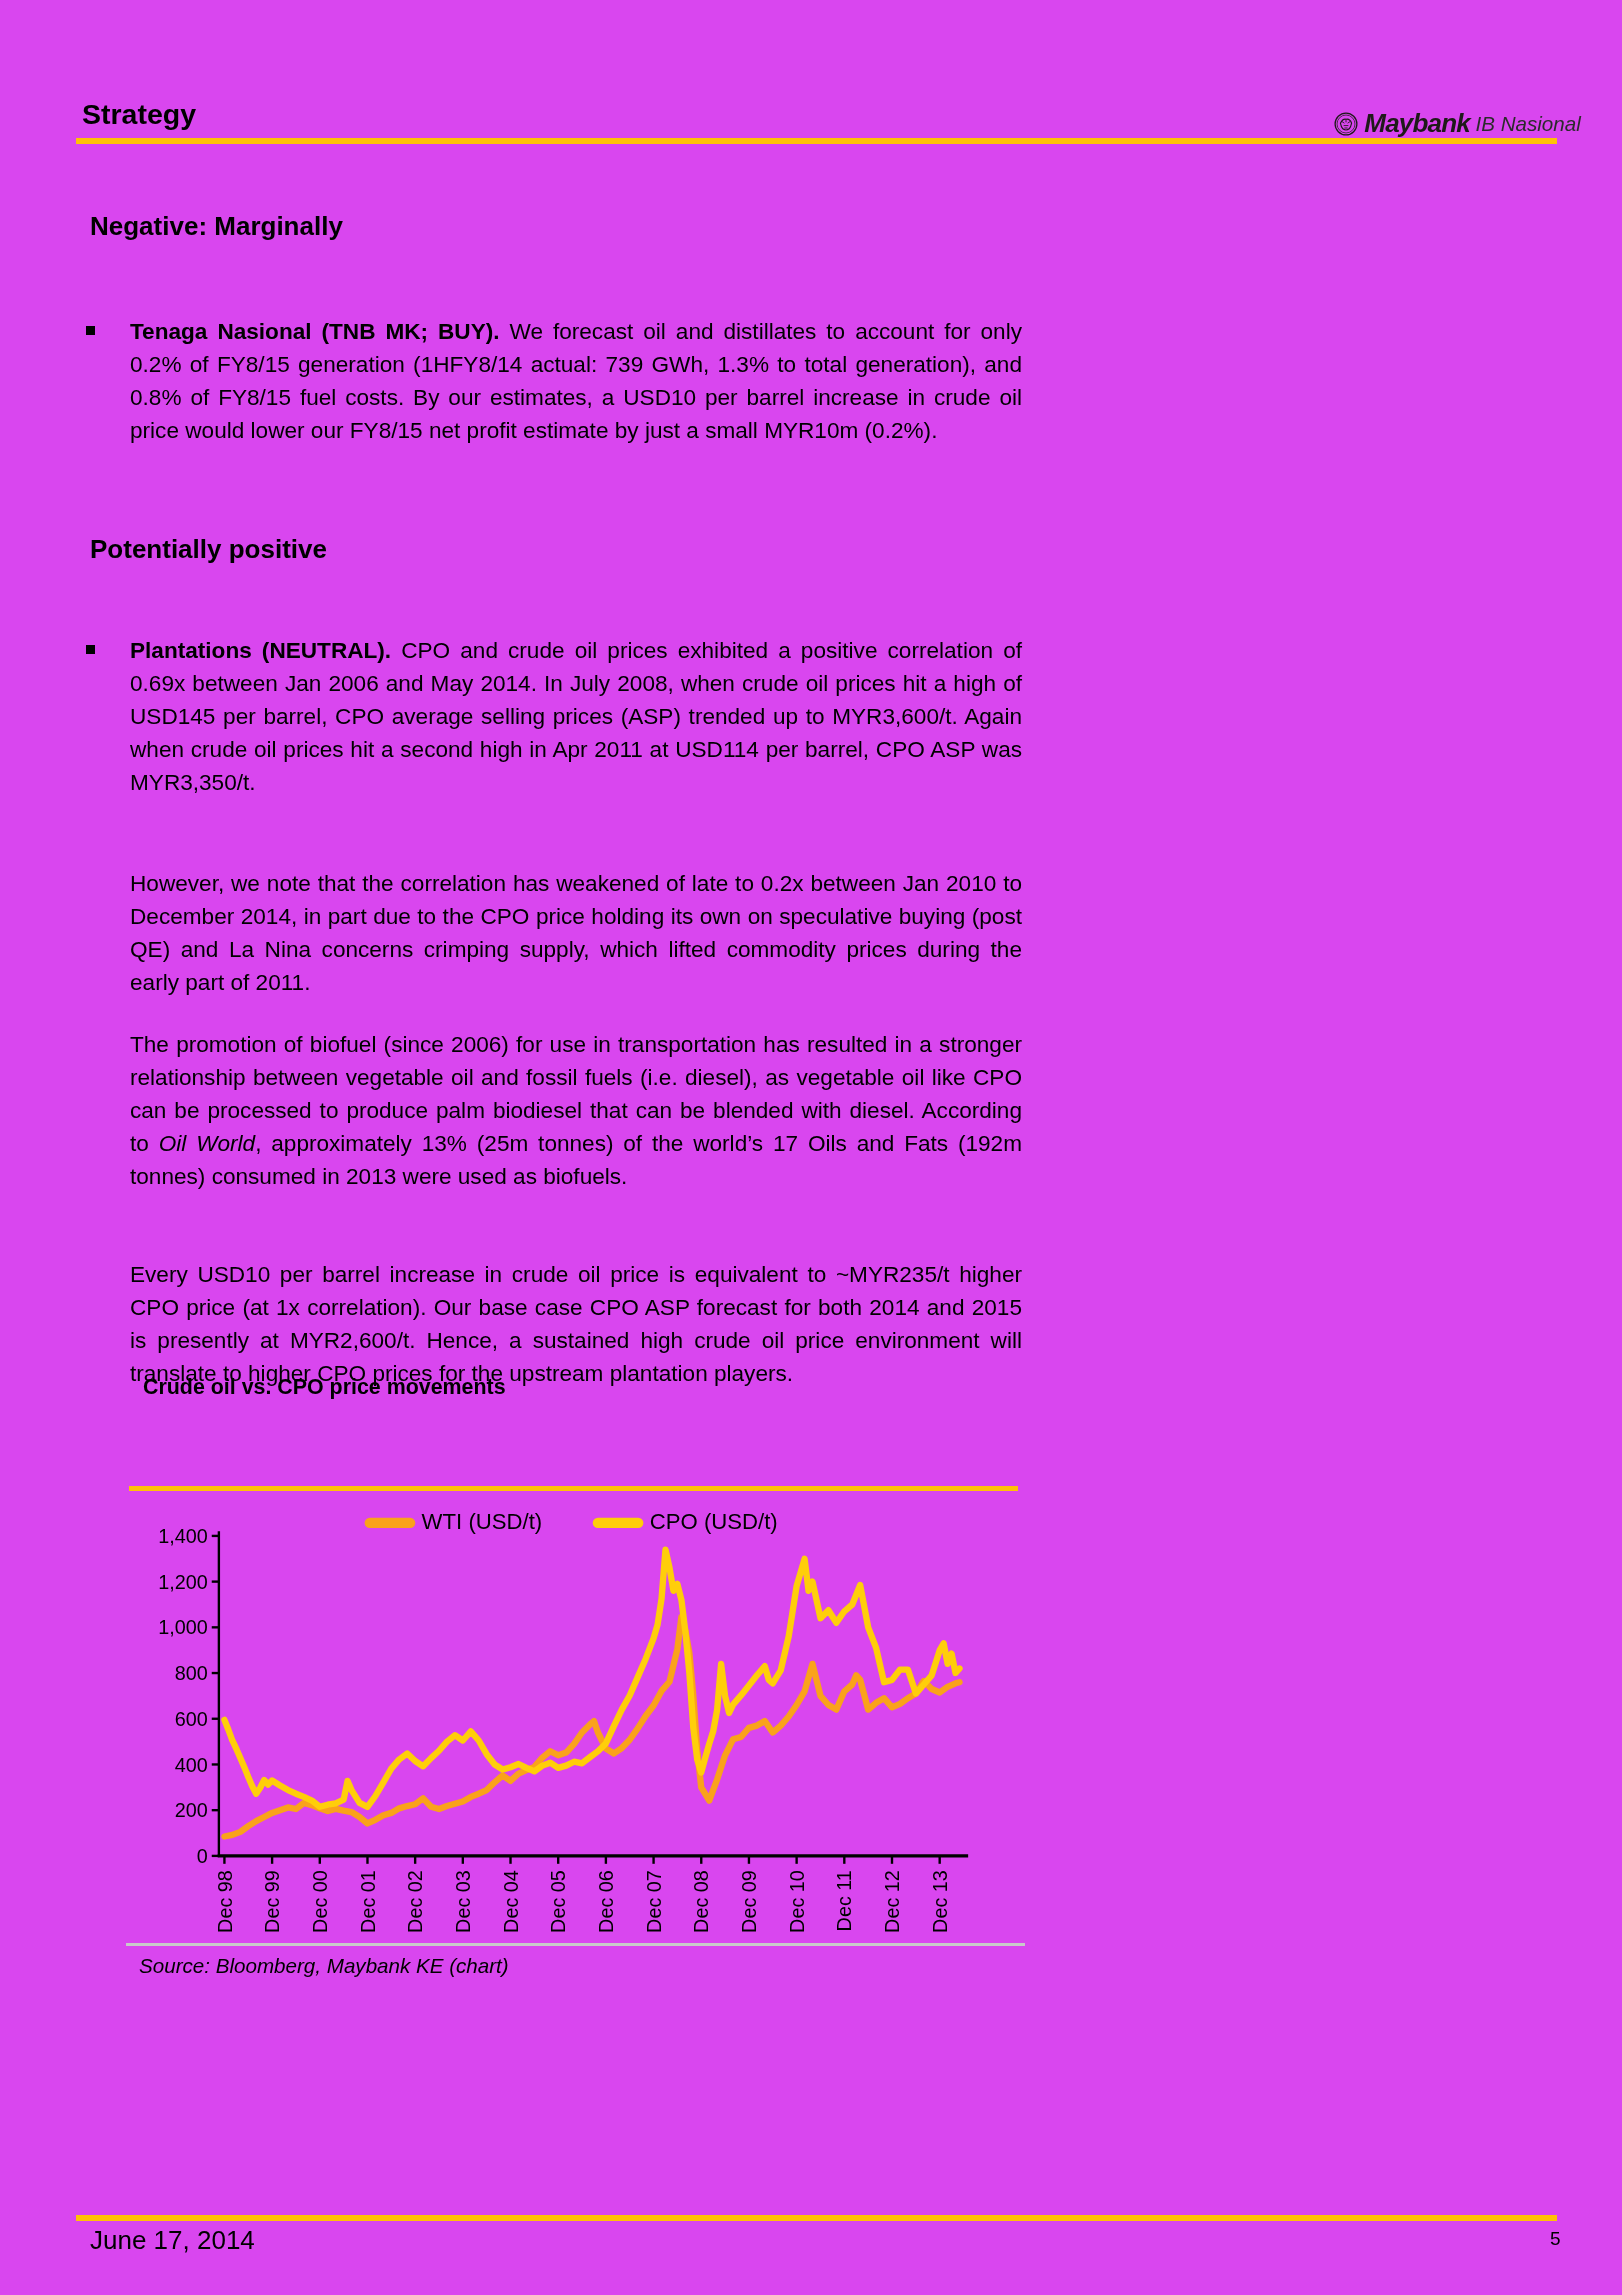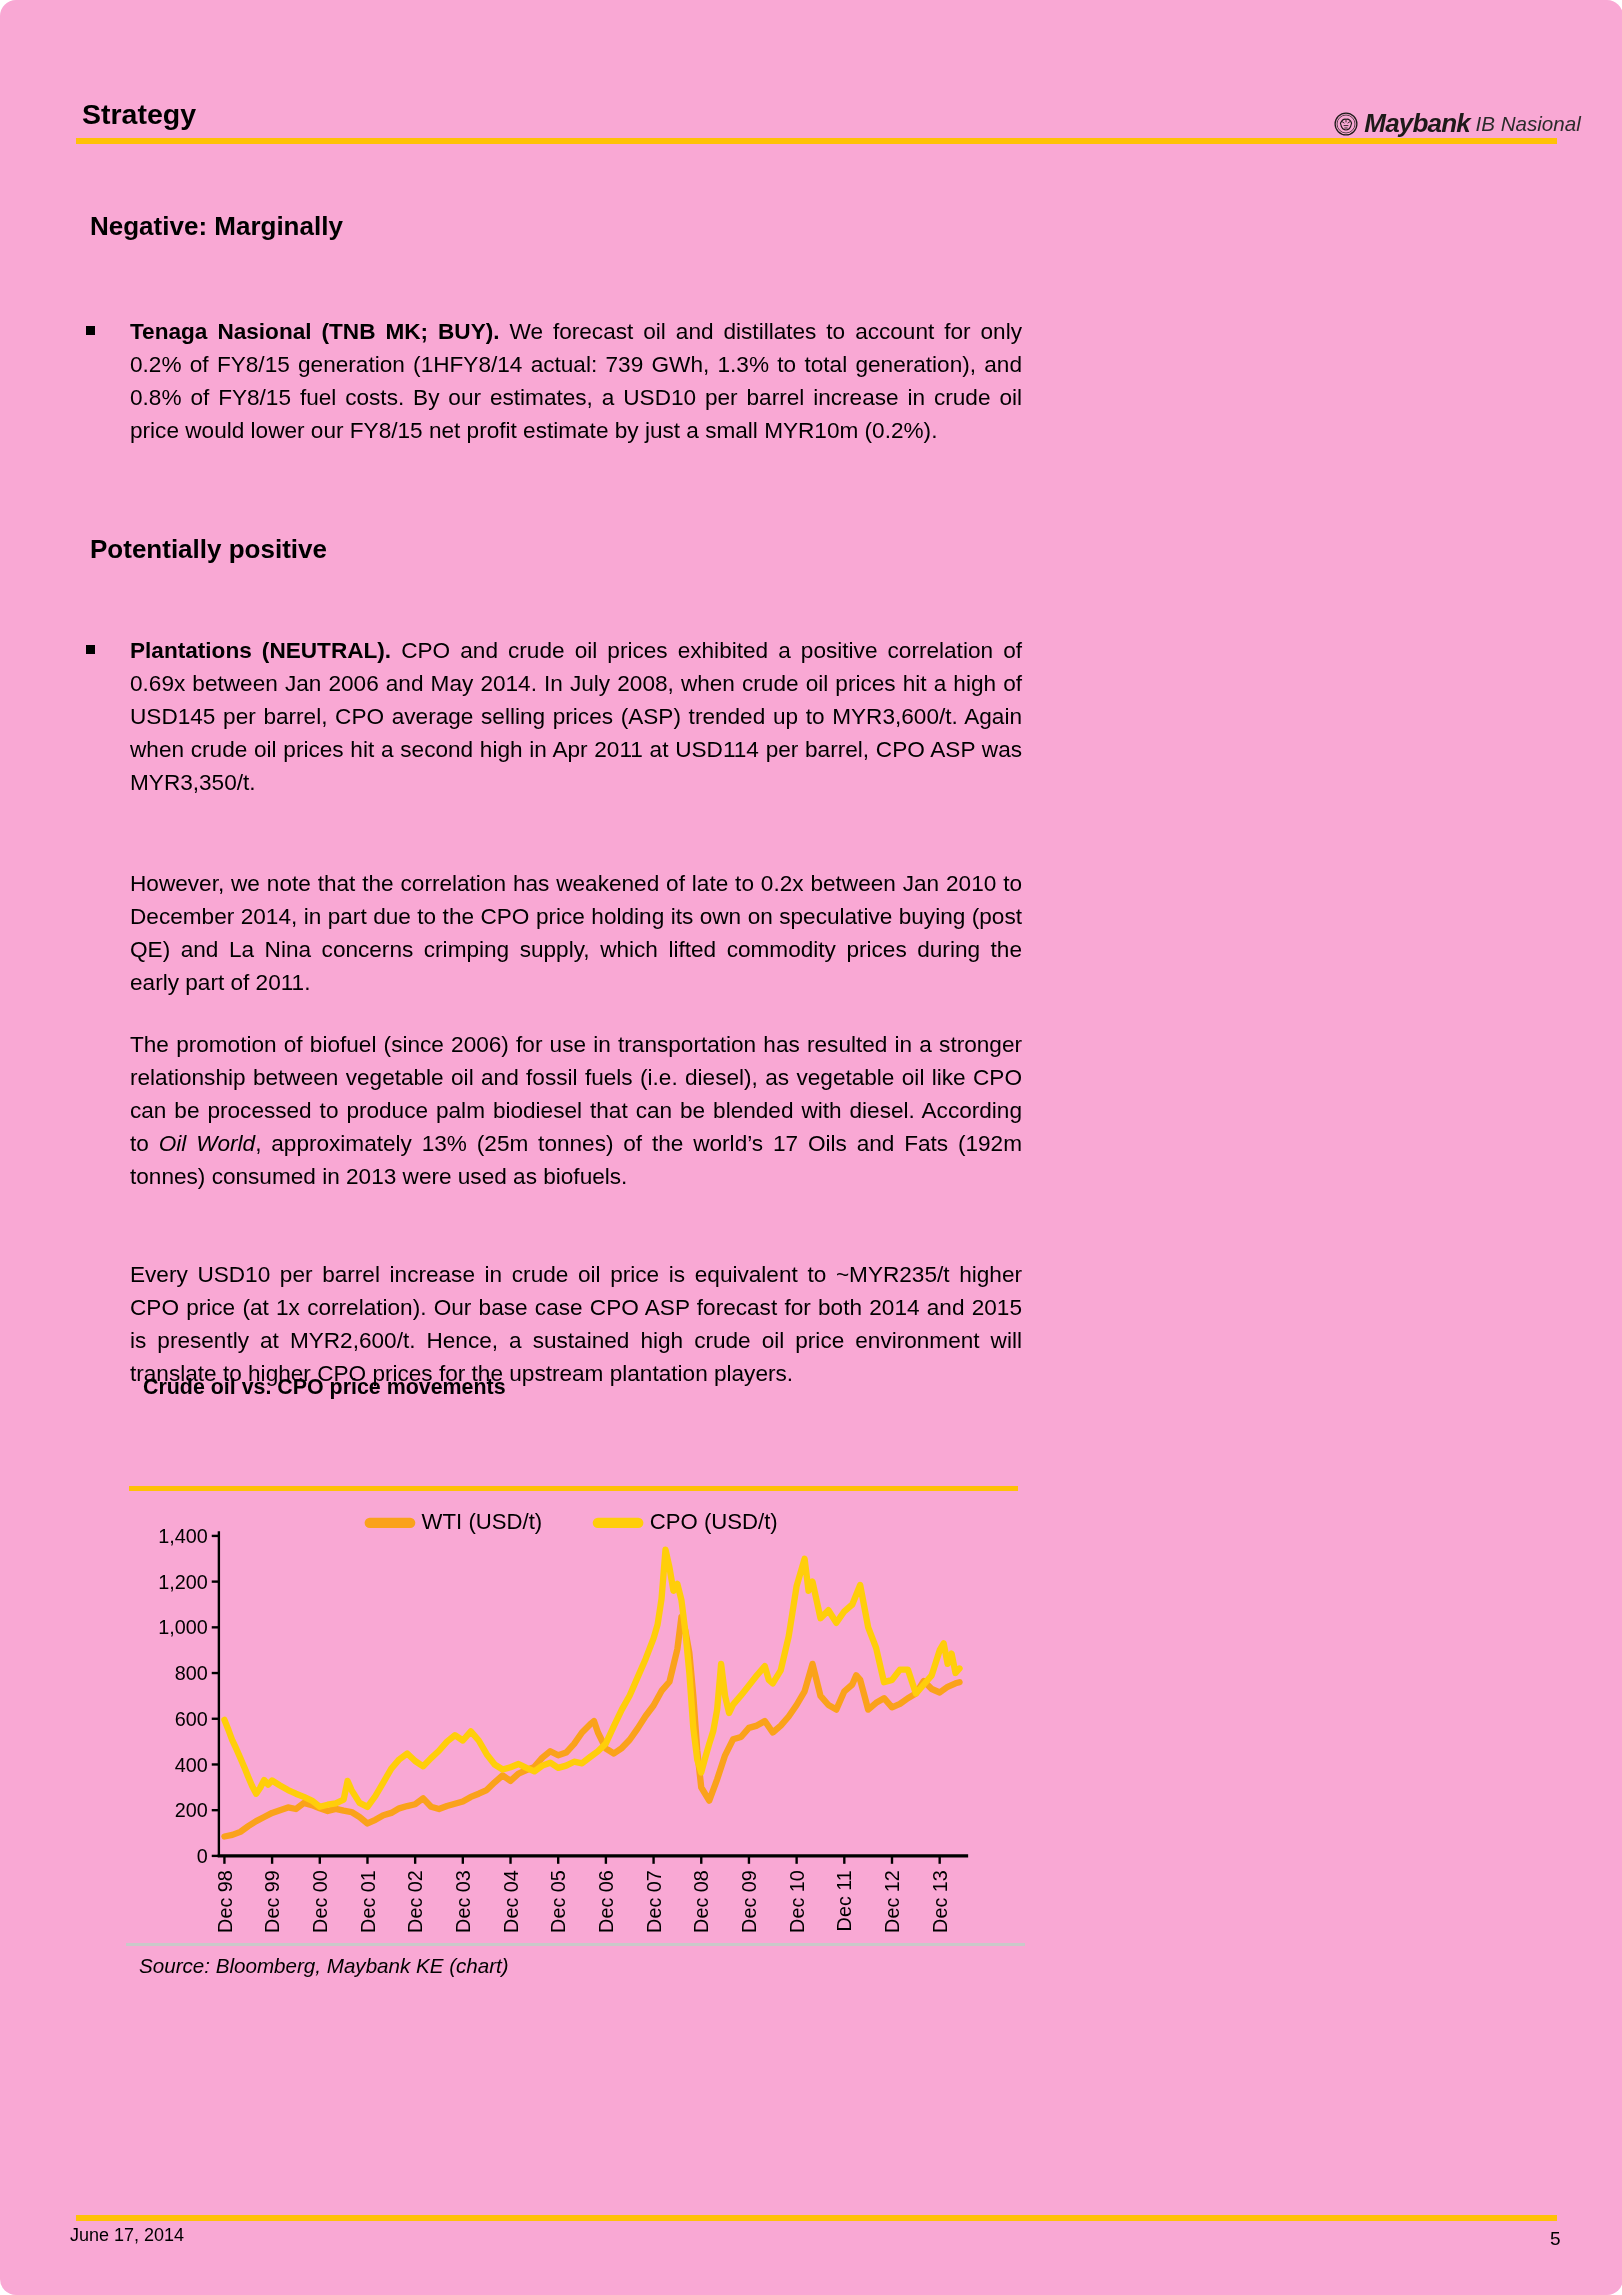--- a/index.html
+++ b/index.html
@@ -1,17 +1,17 @@
 <!DOCTYPE html>
 <html style="font-size:12.7px"><head>
 <meta charset="utf-8">
 <style>
   html,body{margin:0;padding:0;background:#ffffff;}
   body{width:1623px;height:2295px;position:relative;font-family:"Liberation Sans",sans-serif;color:#000;}
-  .page{position:absolute;inset:0;background:#f9a8d4;overflow:hidden;border-radius:16px;}
+  .page{position:absolute;inset:0;background:#d946ef;overflow:hidden;}
 
   .section-title{position:absolute;left:82px;top:98px;font-size:28.5px;font-weight:bold;letter-spacing:0px;}
   .logo{position:absolute;left:1334px;top:108px;display:flex;align-items:center;font-style:italic;}
   .logo .brand{font-size:26px;font-weight:bold;color:#1e1a19;letter-spacing:-0.8px;margin-left:6.3px;}
   .logo .suffix{font-size:20.6px;color:#2b2b2b;margin-left:5.5px;letter-spacing:0px;}
 
   .rule-gold-top{position:absolute;left:76px;top:138px;width:1481px;height:5.5px;}
   .rule-gold-footer{position:absolute;left:76px;top:2215px;width:1481px;height:5.5px;}
 
   h2.doc-heading{position:absolute;left:82px;margin:8px;font-size:26px;font-weight:bold;}
@@ -30,21 +30,21 @@
 
   .chart-title{position:absolute;left:143px;top:1375px;font-size:21.4px;font-weight:bold;}
   .chart-title-rule{position:absolute;left:129px;top:1486px;width:889px;height:4.8px;}
   .chart-svg{position:absolute;left:127px;top:1496px;width:895px;height:460px;}
   .chart-bottom-rule{position:absolute;left:126px;top:1943px;width:899px;height:3.2px;background:#c9c9c9;}
   .chart-source{position:absolute;left:139px;top:1954px;font-size:20.6px;font-style:italic;}
 
   .axis-lbl{font-family:"Liberation Sans",sans-serif;font-size:25px;fill:#000;}
   .legend-lbl{font-family:"Liberation Sans",sans-serif;font-size:28px;fill:#000;}
 
-  .footer-date{position:absolute;left:70px;top:2225px;font-size:18px;}
+  .footer-date{position:absolute;left:90px;top:2225px;font-size:26px;}
   .footer-page{position:absolute;left:1550px;top:2228px;font-size:19px;}
 </style>
 </head>
 <body>
 
 <div class="page">
 
   <div class="section-title">Strategy</div>
 
   <div class="logo">

